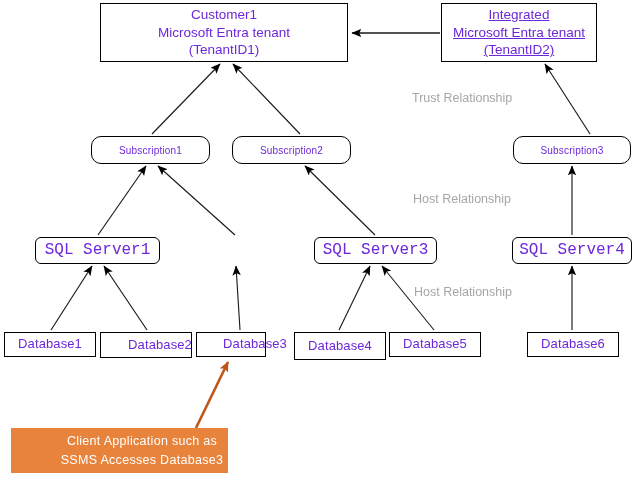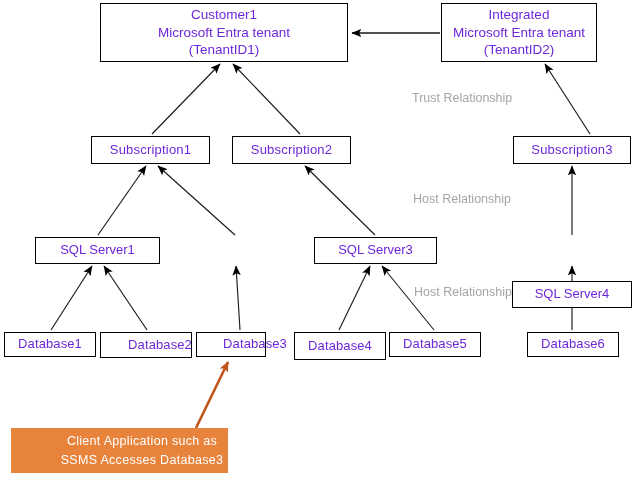--- a/index.html
+++ b/index.html
@@ -43,27 +43,29 @@
     line-height: 1.30;
     white-space: nowrap;
   }
   
   .tenant {
     font-size: 13.5px;
     padding: 2px 4px;
   }
   
   .subscription {
-    font-size: 13px;
+    font-size: 10px;
     letter-spacing: 0.2px;
+    border-radius: 10px;
   }
   
   .sqlserver {
-    font-family: Liberation Sans, sans-serif;
-    font-size: 13px;
+    font-family: Liberation Mono, monospace;
+    font-size: 16px;
+    border-radius: 6px;
   }
   
   .database {
     font-size: 13px;
     letter-spacing: 0.1px;
   }
   .reltext {
     position: absolute;
     color: #a6a6a6;
     font-size: 12.5px;
@@ -137,21 +139,21 @@
 
     <line x1="196" y1="428" x2="228" y2="362" stroke="#C0551A" stroke-width="2.6" marker-end="url(#arrowOrange)"></line>
   </svg>
 
   <div class="node tenant" style="left:100px; top:3px; width:248px; height:59px;">
     <span class="ln">Customer1</span>
     <span class="ln">Microsoft Entra tenant</span>
     <span class="ln">(TenantID1)</span>
   </div>
 
-  <div class="node tenant" style="left:441px; top:3px; width:156px; height:59px;">
+  <div class="node tenant" style="left:441px; top:3px; width:156px; height:59px;text-decoration:underline;">
     <span class="ln">Integrated</span>
     <span class="ln">Microsoft Entra tenant</span>
     <span class="ln">(TenantID2)</span>
   </div>
 
   <div class="node subscription" style="left:91px; top:136px; width:119px; height:28px;">
     <span class="ln">Subscription1</span>
   </div>
   <div class="node subscription" style="left:232px; top:136px; width:119px; height:28px;">
     <span class="ln">Subscription2</span>
@@ -159,21 +161,21 @@
   <div class="node subscription" style="left:513px; top:136px; width:118px; height:28px;">
     <span class="ln">Subscription3</span>
   </div>
 
   <div class="node sqlserver" style="left:35px; top:237px; width:125px; height:27px;">
     <span class="ln">SQL Server1</span>
   </div>
   <div class="node sqlserver" style="left:314px; top:237px; width:123px; height:27px;">
     <span class="ln">SQL Server3</span>
   </div>
-  <div class="node sqlserver" style="left:512px; top:237px; width:120px; height:27px;margin-top:44px;">
+  <div class="node sqlserver" style="left:512px; top:237px; width:120px; height:27px;">
     <span class="ln">SQL Server4</span>
   </div>
 
   <div class="node database" style="left:4px; top:332px; width:92px; height:25px;">
     <span class="ln">Database1</span>
   </div>
   <div class="node database" style="left:100px; top:332px; width:92px; height:26px;padding-left:28px;">
     <span class="ln">Database2</span>
   </div>
   <div class="node database" style="left:196px; top:332px; width:70px; height:25px;padding-left:48px;">

